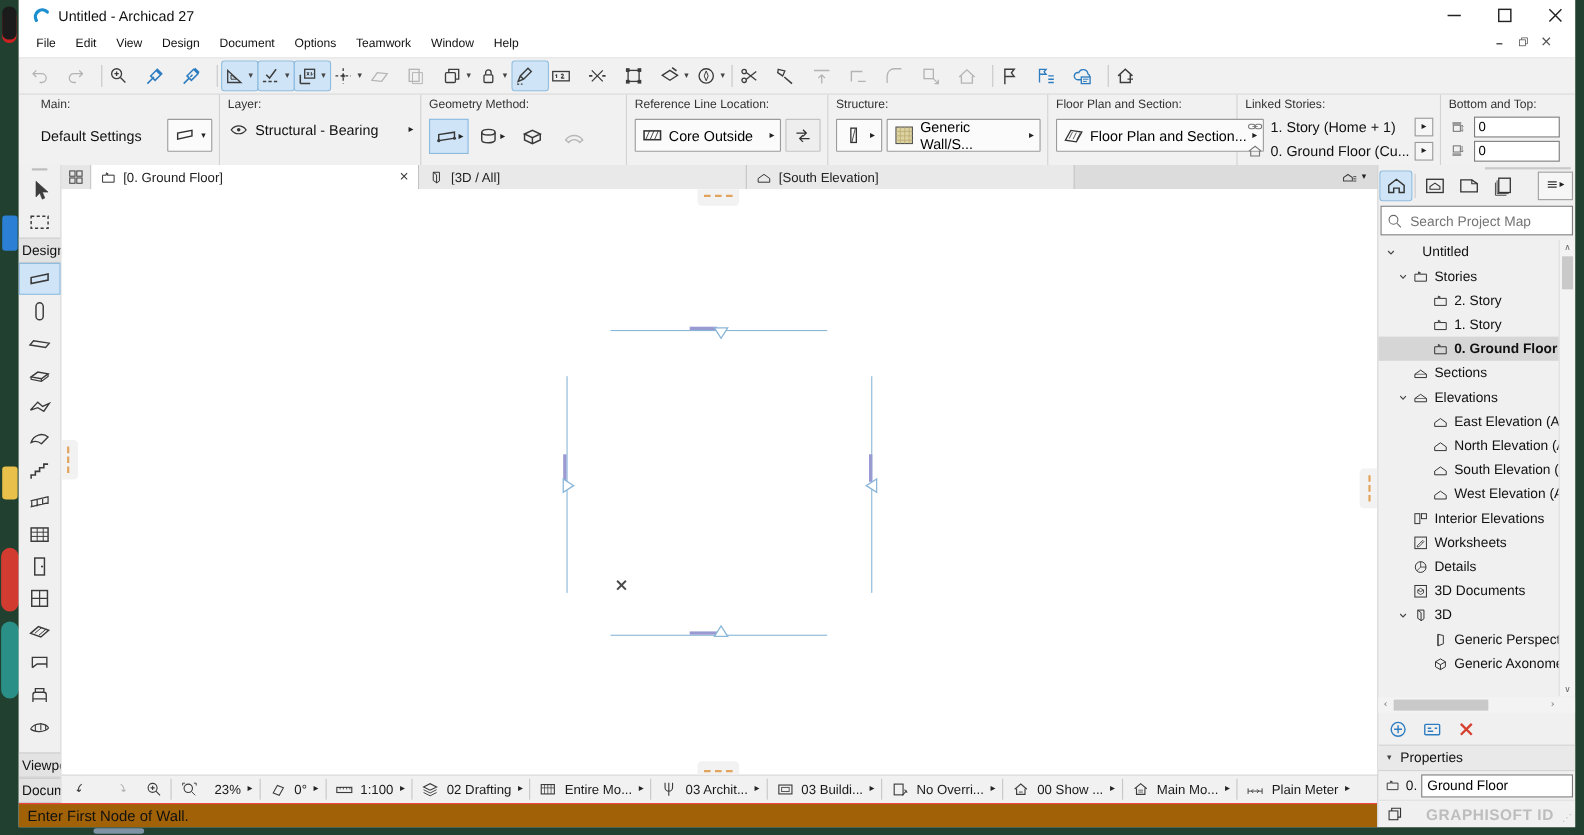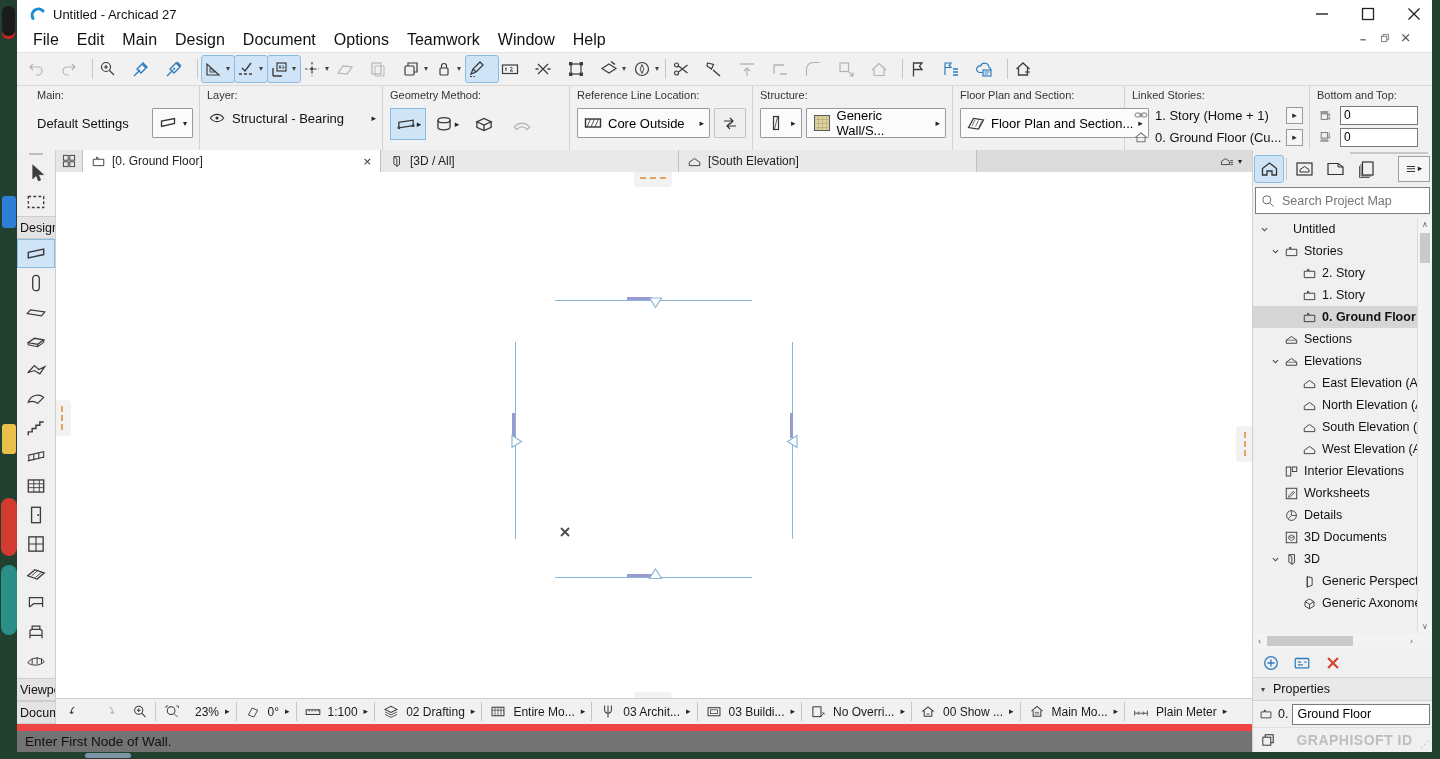--- a/index.html
+++ b/index.html
@@ -18,21 +18,21 @@
   .app{position:absolute;left:17px;top:0;width:1415px;height:752px;background:#fff;
        display:flex;flex-direction:column;overflow:hidden;}
   
   .titlebar{height:28px;display:flex;align-items:center;background:#fff;flex:0 0 auto;position:relative;}
   .logo{width:18px;height:18px;margin-left:12px;}
   .title{font-size:13px;color:#111;margin-left:6px;}
   .wctls{position:absolute;right:8px;top:0;height:28px;display:flex;align-items:center;gap:26px;}
   .wctl{width:20px;height:20px;color:#222;display:flex;align-items:center;justify-content:center;}
   
   .menubar{height:24px;display:flex;align-items:center;background:#fff;flex:0 0 auto;position:relative;padding-left:7px;}
-  .menu-item{font-size:16px;color:#111;padding:3px 9px;}
+  .menu-item{font-size:11px;color:#111;padding:3px 9px;}
   .mdi-ctls{position:absolute;right:10px;top:4px;display:flex;gap:9px;color:#555;}
   .mdi-ctls>span{width:12px;height:12px;display:flex;align-items:center;justify-content:center;font-size:10px;}
   
   .maintoolbar{height:32px;background:#f1f1f1;border-top:1px solid #e2e2e2;display:flex;
                align-items:center;padding-left:8px;flex:0 0 auto;gap:1px;}
   .tb{height:26px;min-width:26px;display:flex;align-items:center;justify-content:center;
       border-radius:2px;color:#3c3c3c;position:relative;padding:0 1px;}
   .tb .ti{width:20px;height:20px;}
   .tb[data-active="true"]{background:var(--accent-bg,#cfe4f6);outline:1px solid var(--accent-bd,#8cbbe0);}
   .tb[data-state="disabled"]{color:#b4b4b4;}
@@ -101,21 +101,21 @@
   .bottombar{height:25px;background:#f1f1f1;border-top:1px solid #cfcfcf;display:flex;align-items:center;
              font-size:12px;color:#1a1a1a;flex:0 0 auto;padding-left:4px;overflow:hidden;}
   .bb{height:25px;display:flex;align-items:center;gap:6px;padding:0 7px;position:relative;}
   .bb .ti{width:18px;height:17px;color:#3c3c3c;flex:0 0 auto;}
   .bb[data-state="disabled"] .ti{color:#b4b4b4;}
   .bb .lab:empty,.bb .ti:empty,.bb .ar:empty{display:none;}
   .bb .ar{font-size:9px;color:#222;}
   .bb[data-sep="true"]::after{content:"";position:absolute;right:0;top:3px;width:1px;height:19px;background:#c6c6c6;}
   .bb .lab{white-space:nowrap;}
   
-  .statusbar{height:21px;background:#737373;border-top:7px solid #ef4444;display:flex;align-items:center;
+  .statusbar{height:21px;background:#a16207;border-top:1px solid #ef4444;display:flex;align-items:center;
              font-size:13.5px;color:#111;padding-left:8px;flex:0 0 auto;}
   
   .rightpanel{width:179px;background:#f0f0f0;border-left:1px solid #cfcfcf;display:flex;flex-direction:column;flex:0 0 auto;}
   .rp-top{height:37px;display:flex;align-items:center;gap:3px;padding:0 2px;position:relative;}
   .rp-split{position:absolute;top:2px;right:4px;width:78px;height:2px;background:#c9c9c9;}
   .rp-ic{width:28px;height:26px;display:flex;align-items:center;justify-content:center;color:#333;border-radius:2px;}
   .rp-ic .ti{width:21px;height:20px;}
   .rp-ic[data-active="true"]{background:var(--accent-bg,#cfe4f6);outline:1px solid var(--accent-bd,#8cbbe0);}
   .rp-vr{width:1px;height:22px;background:#c9c9c9;}
   .rp-burger{margin-left:auto;width:30px;height:24px;border:1px solid #9e9e9e;background:#f6f6f6;
@@ -199,21 +199,21 @@
         </span>
     </span>
   </div>
 
   <div class="menubar">
 
       <span class="menu-item">File</span>
 
       <span class="menu-item">Edit</span>
 
-      <span class="menu-item">Main</span>
+      <span class="menu-item">View</span>
 
       <span class="menu-item">Design</span>
 
       <span class="menu-item">Document</span>
 
       <span class="menu-item">Options</span>
 
       <span class="menu-item">Teamwork</span>
 
       <span class="menu-item">Window</span>

